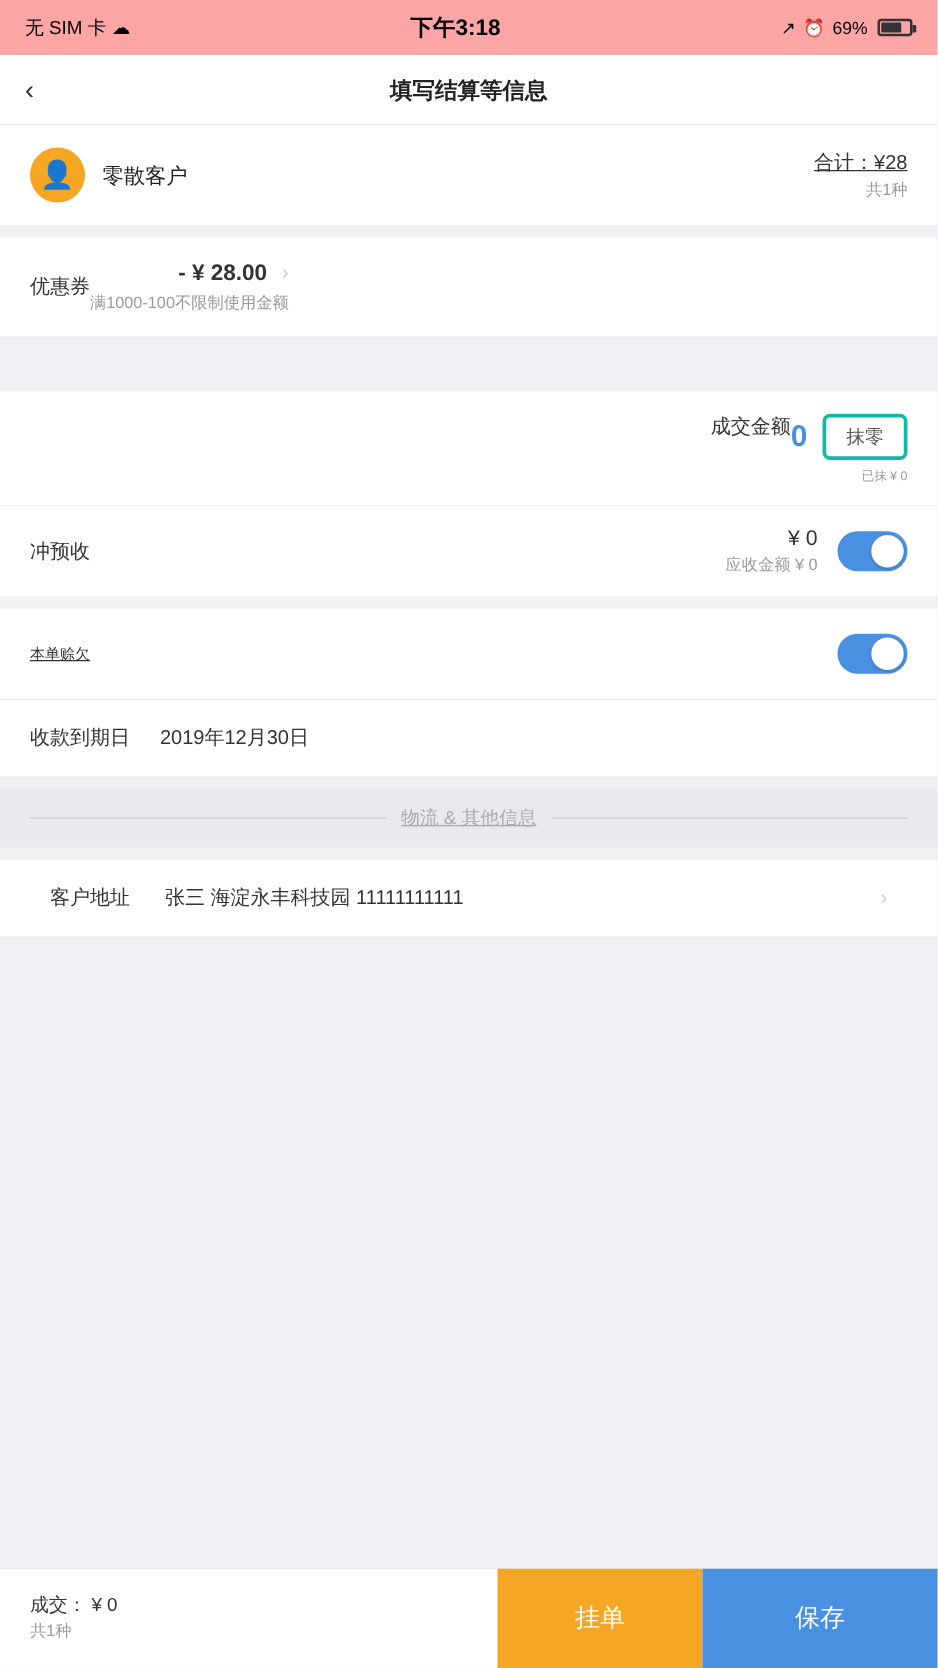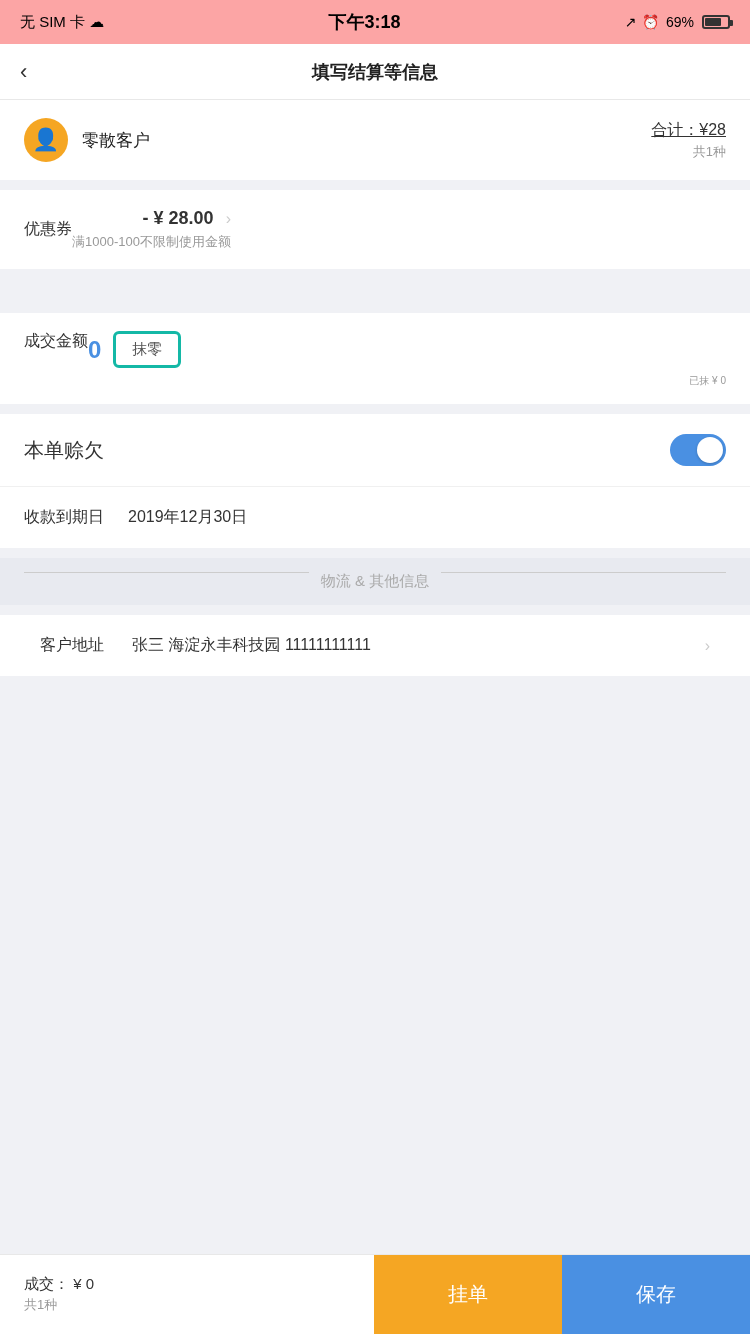--- a/index.html
+++ b/index.html
@@ -93,21 +93,21 @@
     .row-right { display: flex; flex-direction: column; align-items: flex-end; gap: 4px; }
     .row-value-discount { font-size: 18px; color: #333; font-weight: 600; }
     .row-sub { font-size: 13px; color: #999; }
     .row-chevron { color: #ccc; font-size: 16px; margin-left: 6px; }
 
     
     .deal-section { background: #fff; margin-bottom: 10px; }
     .deal-row {
       display: flex;
       align-items: flex-start;
-      justify-content: flex-start;
+      justify-content: flex-end;
       padding: 18px 24px 6px 24px;
       margin-top: 44px;
     }
     .deal-right { display: flex; align-items: center; gap: 12px; }
     .deal-value {
       font-size: 24px; color: #4a90e2; font-weight: 600;
     }
     .round-btn {
       border: 3px solid #14b8a6;
       border-radius: 6px;
@@ -155,21 +155,21 @@
     .credit-section {
       background: #fff;
       margin-bottom: 10px;
     }
     .credit-row {
       display: flex;
       align-items: center;
       justify-content: space-between;
       padding: 20px 24px;
     }
-    .credit-label { font-size: 20px; color: #333; }
+    .credit-label { font-size: 12px; color: #333; text-decoration: underline; }
 
     
     .due-row {
       padding: 20px 24px;
       border-top: 1px solid #f0f0f0;
       font-size: 16px;
       color: #333;
       display: flex;
       align-items: center;
       gap: 24px;
@@ -181,22 +181,24 @@
     .logistics-section {
       background: #e8eaf0;
       margin-bottom: 10px;
     }
     .logistics-header {
       padding: 14px 24px;
       text-align: center;
       font-size: 15px;
       color: #aaa;
       display: flex;
+      align-items: center;
       justify-content: center;
       gap: 12px;
+      text-decoration: underline;
     }
     .logistics-divider {
       flex: 1;
       height: 1px;
       background: #ccc;
     }
 
     
     .address-section { background: #fff; margin-bottom: 10px; }
     .address-row {
@@ -221,21 +223,21 @@
       align-items: center;
       border-top: 1px solid #e8e8e8;
     }
     .bottom-info {
       flex: 1;
       padding: 0 24px;
     }
     .bottom-deal { font-size: 15px; color: #333; }
     .bottom-count { font-size: 13px; color: #999; margin-top: 2px; }
     .bottom-btn-hold {
-      width: 188px;
+      width: 164px;
       height: 80px;
       background: #f5a623;
       display: flex;
       align-items: center;
       justify-content: center;
       font-size: 20px;
       color: #fff;
       cursor: pointer;
       font-weight: 500;
     }
@@ -332,20 +334,30 @@
   <div class="deal-section">
     <div class="deal-row">
       <span class="row-label">成交金额</span>
       <div class="deal-right">
         <span class="deal-value">0</span>
         <button class="round-btn">抹零</button>
       </div>
     </div>
     <div class="deal-sub">已抹  ¥ 0</div>
 
+    <div class="prepay-row">
+      <span class="prepay-left">冲预收</span>
+      <div class="prepay-right">
+        <div class="prepay-amounts">
+          <div class="prepay-amount">¥ 0</div>
+          <div class="prepay-receivable">应收金额 ¥ 0</div>
+        </div>
+        <div class="toggle"></div>
+      </div>
+    </div>
   </div>
 
   <div class="credit-section">
     <div class="credit-row">
       <span class="credit-label">本单赊欠</span>
       <div class="toggle"></div>
     </div>
     <div class="due-row">
       <span class="due-label">收款到期日</span>
       <span class="due-date">2019年12月30日</span>

